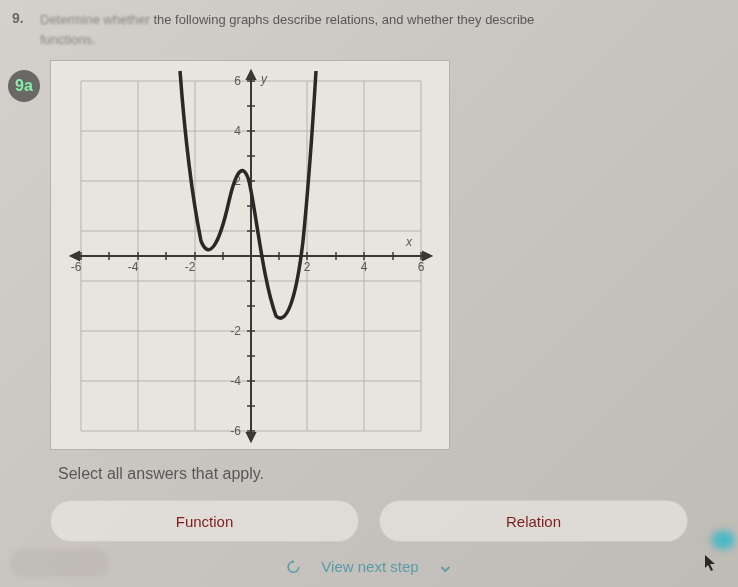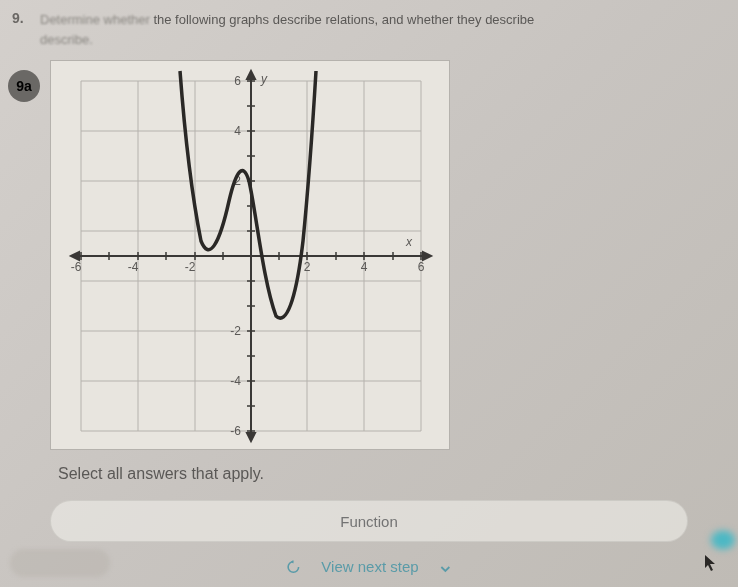--- a/index.html
+++ b/index.html
@@ -37,22 +37,22 @@
       position: absolute;
       top: 70px;
       left: 8px;
       width: 32px;
       height: 32px;
       background: #6a6865;
       border-radius: 50%;
       display: flex;
       align-items: center;
       justify-content: center;
-      color: #000000;
-      font-size: 14px;
+      color: #86efac;
+      font-size: 16px;
       font-weight: bold;
     }
     .graph-container {
       position: absolute;
       top: 60px;
       left: 50px;
       width: 400px;
       height: 390px;
       background: #e8e5df;
       border: 1px solid #b5b2ad;
@@ -75,21 +75,21 @@
     }
     .answer-btn {
       flex: 1;
       height: 42px;
       background: rgba(240,238,234,0.6);
       border: 1px solid rgba(180,178,172,0.4);
       border-radius: 22px;
       display: flex;
       align-items: center;
       justify-content: center;
-      color: #737373;
+      color: #7f1d1d;
       font-size: 15px;
       cursor: pointer;
     }
     .view-next {
       position: absolute;
       bottom: 12px;
       left: 50%;
       transform: translateX(-50%);
       display: flex;
       align-items: center;
@@ -136,21 +136,21 @@
     }
   </style>
 </head>
 <body>
 
 <div class="question-number">9.</div>
 
 <div class="question-text">
   <span class="faded">Determine whether</span><span> the following graphs describe relations, and whether they describe</span>
   <br>
-  <span class="faded">describe.</span>
+  <span class="faded">functions.</span>
 </div>
 
 <div class="badge">9a</div>
 
 <div class="graph-container">
   <svg width="400" height="390" viewBox="0 0 400 390">
 
     <g stroke="#b5b2ad" stroke-width="1">
       <line x1="30" y1="20" x2="30" y2="370"></line>
       <line x1="87" y1="20" x2="87" y2="370"></line>
@@ -227,20 +227,23 @@
     <path d="M 129 10 C 132 50, 138 120, 150 180 C 158 200, 168 185, 178 140 C 185 110, 192 100, 198 120 C 205 150, 212 220, 225 255 C 235 265, 245 240, 252 180 C 258 120, 262 60, 265 10" stroke="#2a2826" stroke-width="3.5" fill="none"></path>
   </svg>
 </div>
 
 <div class="instruction">Select all answers that apply.</div>
 
 <div class="answer-row">
   <div class="answer-btn">
     <span>Function</span>
   </div>
+  <div class="answer-btn">
+    <span>Relation</span>
+  </div>
 </div>
 
 <div class="blur-pill"></div>
 
 <div class="view-next">
   <span class="refresh-icon">
     <svg viewBox="0 0 16 16" width="14" height="14">
         <path d="M 8 2 A 6 6 0 1 0 14 8" stroke="#5a9ba8" stroke-width="1.8" fill="none"></path>
         <polygon points="8,0 8,4 5,2" fill="#5a9ba8"></polygon>
       </svg>

